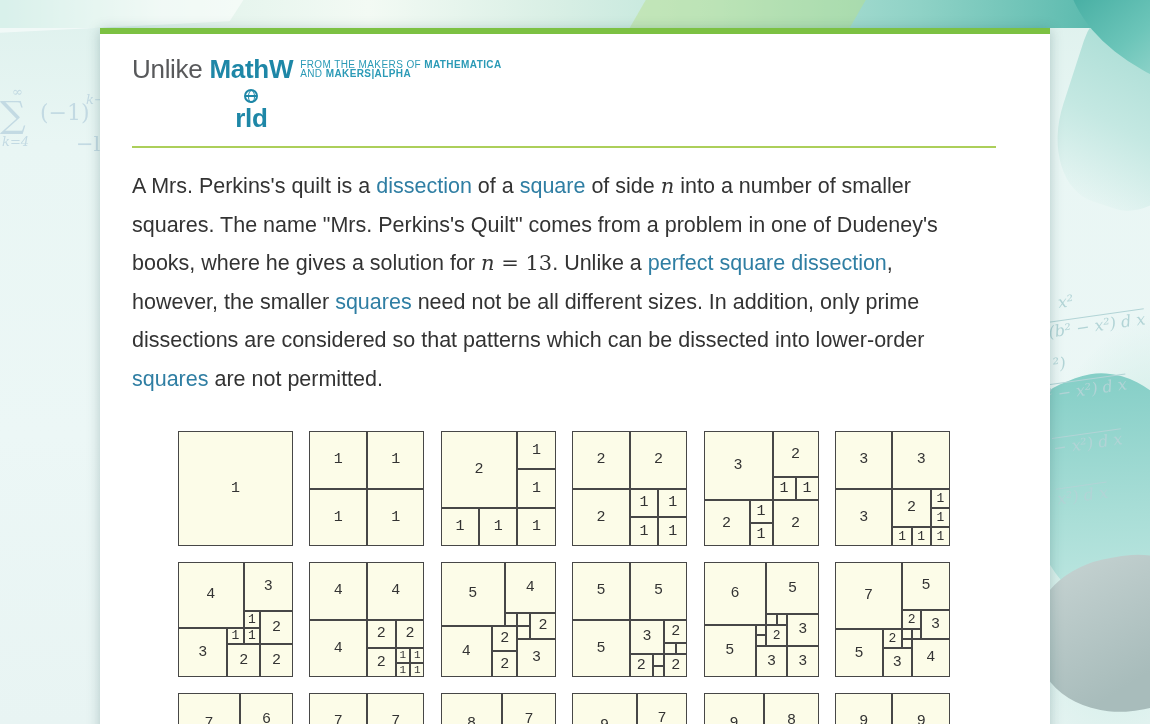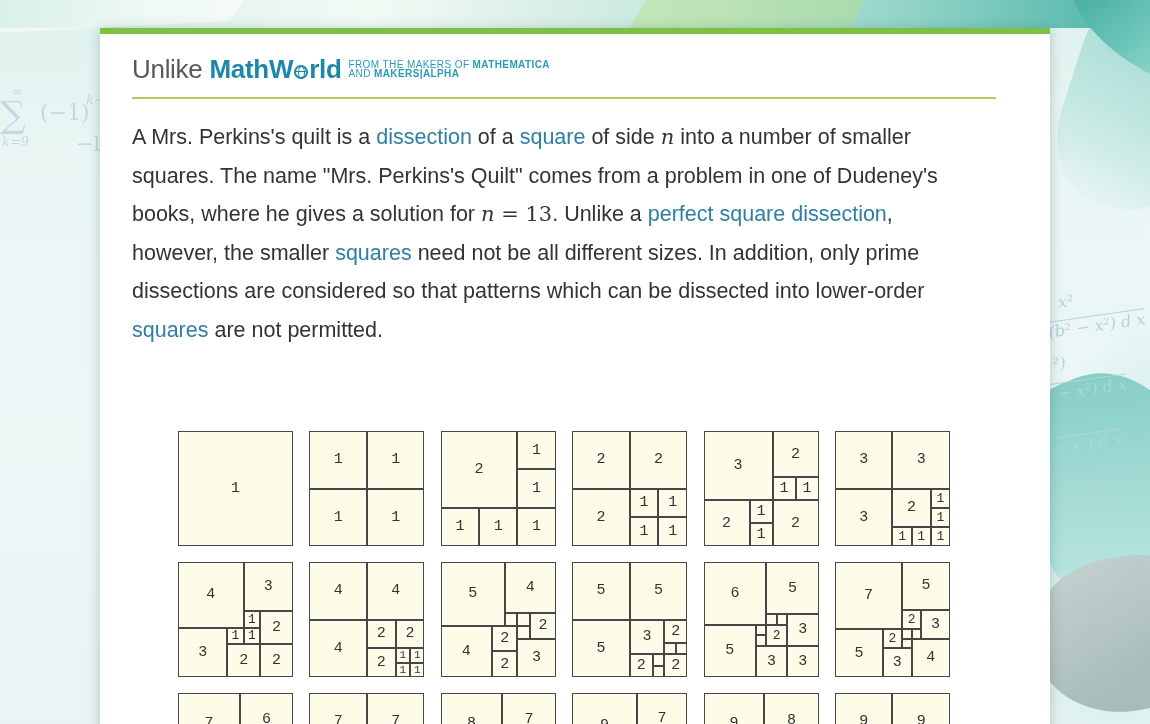--- a/index.html
+++ b/index.html
@@ -46,21 +46,21 @@
   .rf3{left:1046px;top:380px;text-decoration:overline;}
   .rf4{left:1053px;top:434px;text-decoration:overline;}
   .rf5{left:1057px;top:486px;text-decoration:overline;}
   
   .card{position:absolute;left:100px;top:28px;width:950px;height:1100px;background:#ffffff;
     box-shadow:0 2px 12px rgba(30,80,80,.28);}
   .green-bar{width:100%;height:6px;background:var(--green_bar);}
   .card-inner{padding:0 32px;}
   .logo-row{margin-top:20px;display:flex;align-items:flex-start;}
   .logo-wolfram{font-size:26px;color:var(--logo_gray);letter-spacing:-.3px;}
-  .logo-mathworld{font-size:26px;color:var(--logo_teal);font-weight:700;letter-spacing:-.3px;margin-left:7px;display:flex;align-items:center;}
+  .logo-mathworld{font-size:26px;color:var(--logo_teal);font-weight:700;letter-spacing:-.3px;margin-left:7px;display:flex;align-items:center;flex-direction:column;}
   .globe{display:inline-block;width:14px;height:14px;border:2px solid var(--logo_teal);border-radius:50%;position:relative;margin:4px 1px 0 1px;box-sizing:border-box;}
   .globe::before{content:"";position:absolute;left:2px;top:-1px;width:5px;height:11px;border:1px solid var(--logo_teal);border-radius:50%;}
   .globe::after{content:"";position:absolute;left:-1px;top:4px;width:11px;height:1.5px;background:var(--logo_teal);}
   .tagline{margin-left:7px;margin-top:6px;font-size:10px;line-height:9px;color:#2a9ab6;letter-spacing:.4px;}
   .tagline b{font-weight:700;}
   .page-title{margin-top:2px;font-size:43px;line-height:50px;color:var(--title_teal);font-weight:600;letter-spacing:-.5px;}
   .green-rule{margin-top:12px;width:864px;height:2px;background:var(--rule_green);}
   .article{margin-top:19px;width:885px;font-size:21.5px;line-height:38.6px;color:var(--body_text);}
   .article a.lnk{color:var(--link_teal);text-decoration:none;}
   .math-var{font-family:"DejaVu Serif",serif;font-style:italic;font-size:21px;}
@@ -84,21 +84,21 @@
 <div class="bg-cone3"></div>
 <div class="bg-topband">
   <div class="band-streak1"></div>
   <div class="band-streak2"></div>
 </div>
 <div class="bg-swoosh"></div>
 
 <div class="bg-sum">
   <span class="sum-inf">∞</span>
   <span class="sum-sigma">∑</span>
-  <span class="sum-lower">k=9</span>
+  <span class="sum-lower">k=4</span>
   <span class="sum-body">(−1)</span>
   <sup class="sum-sup">k−1</sup>
   <span class="sum-ln">−ln</span>
 </div>
 <div>
     <span class="rformula rf0">x²</span>
     <span class="rformula rf1">(b² − x²) d x</span>
     <span class="rformula rf2">²)</span>
     <span class="rformula rf3">² − x²) d x</span>
     <span class="rformula rf4">− x²) d x</span>

